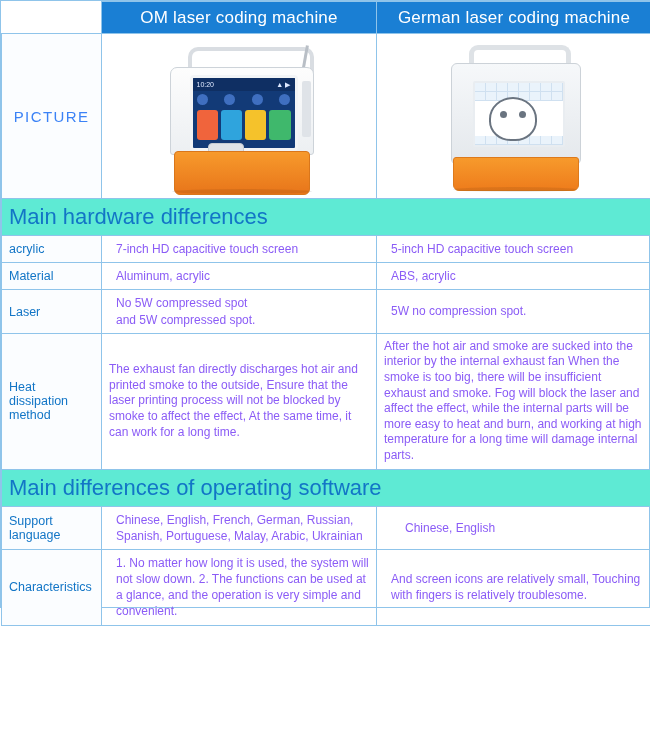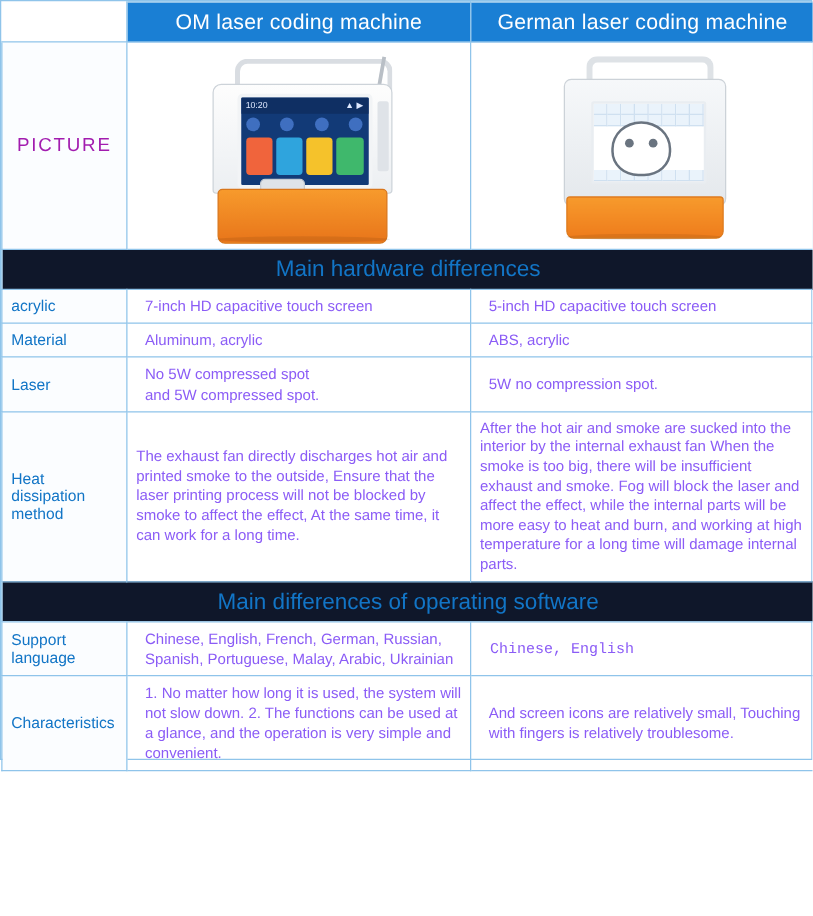--- a/index.html
+++ b/index.html
@@ -44,36 +44,36 @@
     background: #1a7fd4;
     color: #ffffff;
     font-size: 17px;
     text-align: center;
     font-weight: normal;
     height: 32px;
     letter-spacing: 0.2px;
   }
   .pic-label {
     font-size: 15px;
-    color: #a21caf;
+    color: #3b82f6;
     text-align: center;
     letter-spacing: 1.4px;
     background: #fbfdff;
   }
   .pic-cell {
     background: #ffffff;
     height: 160px;
     text-align: center;
     padding: 4px 0;
   }
   .section-title {
-    background: #0f172a;
+    background: #5eead4;
     color: #1275c6;
-    font-size: 18px;
-    text-align: center;
+    font-size: 22px;
+    text-align: left;
     height: 32px;
     padding: 3px 0;
   }
   .rowlabel {
     color: #1275c6;
     font-size: 12.5px;
     padding-left: 6px;
     background: #fbfdff;
   }
   .cellv {
@@ -417,21 +417,21 @@
       <td class="cellv tight">After the hot air and smoke are sucked into the interior by the internal exhaust fan When the smoke is too big, there will be insufficient exhaust and smoke. Fog will block the laser and affect the effect, while the internal parts will be more easy to heat and burn, and working at high temperature for a long time will damage internal parts.</td>
     </tr>
 
     <tr>
       <td class="section-title" colspan="3">Main differences of operating software</td>
     </tr>
 
     <tr>
       <td class="rowlabel">Support language</td>
       <td class="cellv indent">Chinese, English, French, German, Russian, Spanish, Portuguese, Malay, Arabic, Ukrainian</td>
-      <td class="cellv" style="padding-left:15px;font-family:Liberation Mono, monospace;">Chinese, English</td>
+      <td class="cellv" style="padding-left:28px;">Chinese, English</td>
     </tr>
 
 
     <tr>
       <td class="rowlabel">Characteristics</td>
       <td class="cellv indent">1. No matter how long it is used, the system will not slow down. 2. The functions can be used at a glance, and the operation is very simple and convenient.</td>
       <td class="cellv indent">And screen icons are relatively small, Touching with fingers is relatively troublesome.</td>
     </tr>
 
   </tbody>

